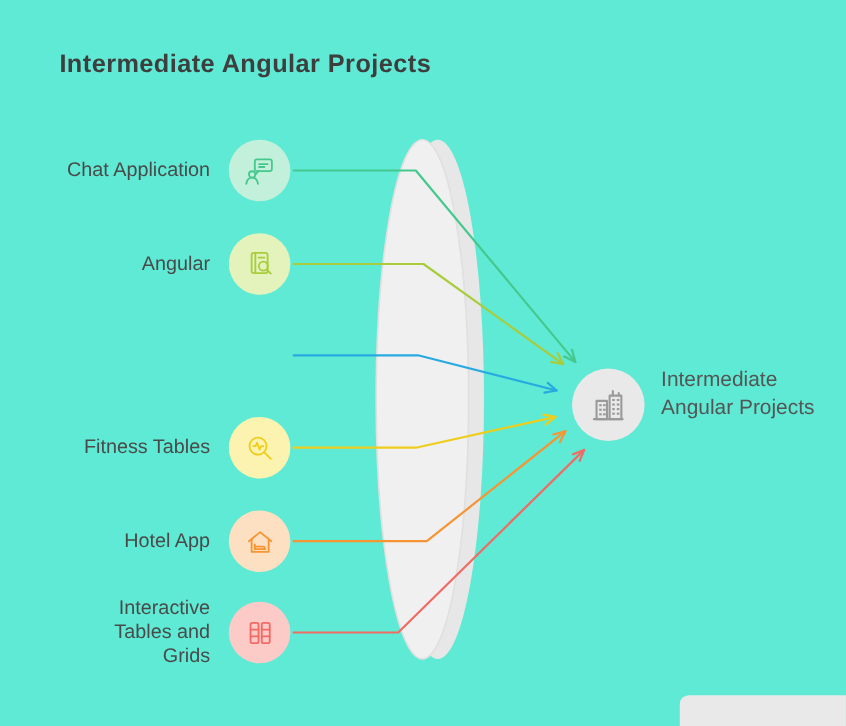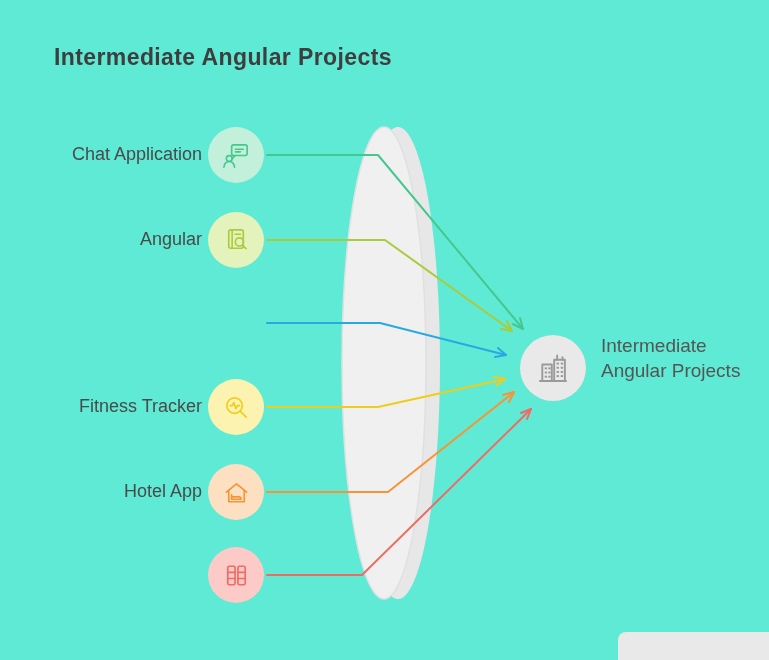--- a/index.html
+++ b/index.html
@@ -7,21 +7,21 @@
     position:relative;width:769px;height:660px;background:#5eead4;
     font-family:"Liberation Sans", sans-serif;overflow:hidden;padding-left:31px;
   }
   .title{
     position:absolute;left:54px;top:44px;margin:0;
     font-size:23px;font-weight:bold;color:#3e3e3e;letter-spacing:.4px;
   }
   .layer{position:absolute;left:0;top:0;}
   .item-row{
     position:absolute;left:28px;width:236px;height:80px;
-    display:flex;align-items:center;justify-content:flex-end;gap:6px;
+    display:flex;align-items:center;justify-content:flex-end;gap:17px;
   }
   .item-label{
     text-align:right;font-size:18px;line-height:1.22;color:#4a4a4a;max-width:132px;
   }
   .bubble{
     width:56px;height:56px;border-radius:50%;flex:0 0 56px;
     display:flex;align-items:center;justify-content:center;
   }
   .target-node{
     position:absolute;left:520px;top:335px;width:66px;height:66px;border-radius:50%;
@@ -101,21 +101,21 @@
         <path d="M11.5 5 v19"></path>
         <path d="M14.5 9.5 h5.5"></path>
         <circle cx="19" cy="17.5" r="4.2"></circle>
         <path d="M22.2 20.7 L26 24.5"></path>
       </svg>
     </div>
   </div>
 
 
   <div class="item-row" style="top:367px">
-    <div class="item-label">Fitness Tracker</div>
+    <div class="item-label">Fitness Tables</div>
     <div class="bubble" style="background-color: rgb(252, 243, 176);">
       <svg width="31" height="31" viewBox="0 0 32 32" fill="none" stroke="currentColor" stroke-width="1.7" stroke-linecap="round" stroke-linejoin="round" style="color: rgb(238, 205, 28);">
         <circle cx="14" cy="14" r="8"></circle>
         <path d="M19.8 19.8 L26 26"></path>
         <path d="M9.5 14 h2.2 l1.5 -3.2 l2.2 6.4 l1.5 -3.2 h2.2"></path>
       </svg>
     </div>
   </div>
 
   <div class="item-row" style="top:452px">
@@ -125,20 +125,21 @@
         <path d="M5.5 15.5 L16 7 L26.5 15.5"></path>
         <path d="M8 14 v11.5 M24 14 v11.5 M8 25.5 h16"></path>
         <path d="M11 23 v-4.5"></path>
         <path d="M11 20.5 h7.5 a2 2 0 0 1 2 2 v0.5"></path>
         <path d="M11 23 h9.5"></path>
       </svg>
     </div>
   </div>
 
   <div class="item-row" style="top:535px">
+    <div class="item-label">Interactive Tables and Grids</div>
     <div class="bubble" style="background-color: rgb(252, 203, 200);">
       <svg width="31" height="31" viewBox="0 0 32 32" fill="none" stroke="currentColor" stroke-width="1.7" stroke-linecap="round" stroke-linejoin="round" style="color: rgb(241, 106, 100);">
         <rect x="7" y="6.5" width="7.5" height="19" rx="1.5"></rect>
         <rect x="17.5" y="6.5" width="7.5" height="19" rx="1.5"></rect>
         <path d="M7 12.8 h7.5 M7 19.1 h7.5 M17.5 12.8 h7.5 M17.5 19.1 h7.5"></path>
       </svg>
     </div>
   </div>
 
   <div class="target-node" style="background-color: rgb(233, 233, 233);">

